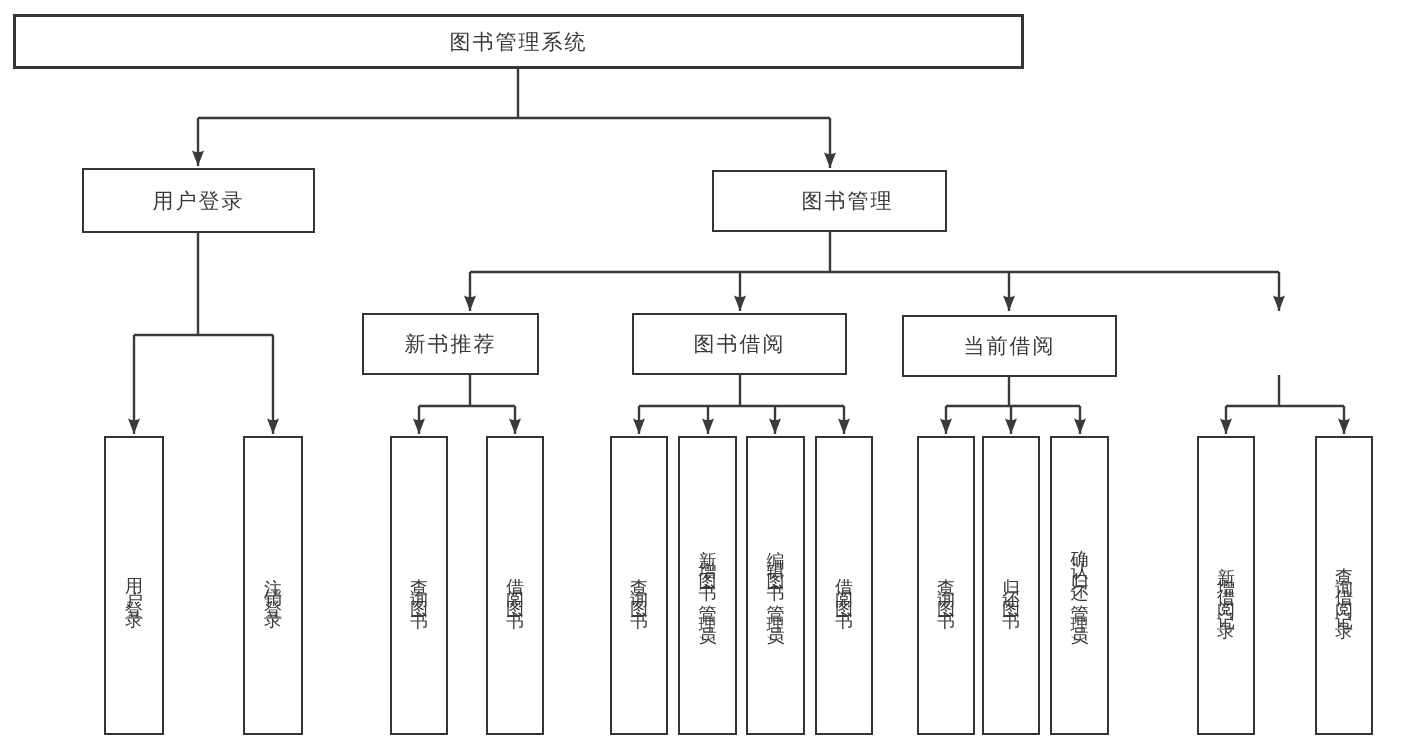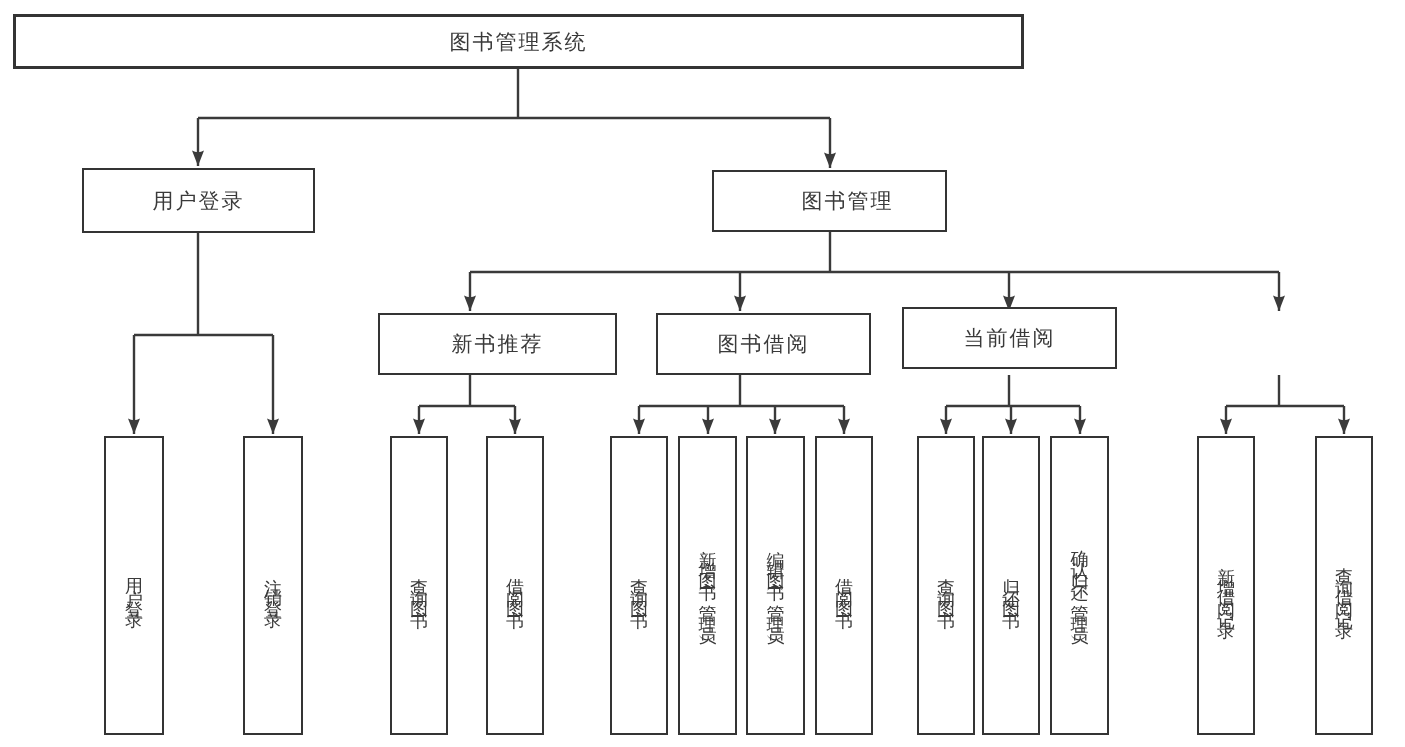--- a/index.html
+++ b/index.html
@@ -97,23 +97,23 @@
       <line x1="1226" y1="406" x2="1226" y2="434" marker-end="url(#arrow)"></line>
       <line x1="1344" y1="406" x2="1344" y2="434" marker-end="url(#arrow)"></line>
     </g>
   </svg>
 
   <div class="node hbox root" style="left:13px; top:14px; width:1011px; height:55px;text-align:right;">图书管理系统</div>
 
   <div class="node hbox" style="left:82px; top:168px; width:233px; height:65px;">用户登录</div>
   <div class="node hbox" style="left:712px; top:170px; width:235px; height:62px;padding-left:36px;">图书管理</div>
 
-  <div class="node hbox" style="left:362px; top:313px; width:239px; height:62px;margin-left:16px;">新书推荐</div>
-  <div class="node hbox" style="left:632px; top:313px; width:215px; height:62px;margin-left:24px;">图书借阅</div>
-  <div class="node hbox" style="left:902px; top:307px; width:215px; height:62px;">当前借阅</div>
+  <div class="node hbox" style="left:362px; top:313px; width:177px; height:62px;">新书推荐</div>
+  <div class="node hbox" style="left:632px; top:313px; width:215px; height:62px;">图书借阅</div>
+  <div class="node hbox" style="left:902px; top:315px; width:215px; height:62px;">当前借阅</div>
 
   <div class="node vbox" style="left:104px; top:436px; width:60px; height:299px;">用户登录</div>
   <div class="node vbox" style="left:243px; top:436px; width:60px; height:299px;">注销登录</div>
 
   <div class="node vbox" style="left:390px; top:436px; width:58px; height:299px;">查询图书</div>
   <div class="node vbox" style="left:486px; top:436px; width:58px; height:299px;">借阅图书</div>
 
   <div class="node vbox" style="left:610px; top:436px; width:58px; height:299px;">查询图书</div>
   <div class="node vbox" style="left:678px; top:436px; width:59px; height:299px;">新增图书（管理员）</div>
   <div class="node vbox" style="left:746px; top:436px; width:59px; height:299px;">编辑图书（管理员）</div>

